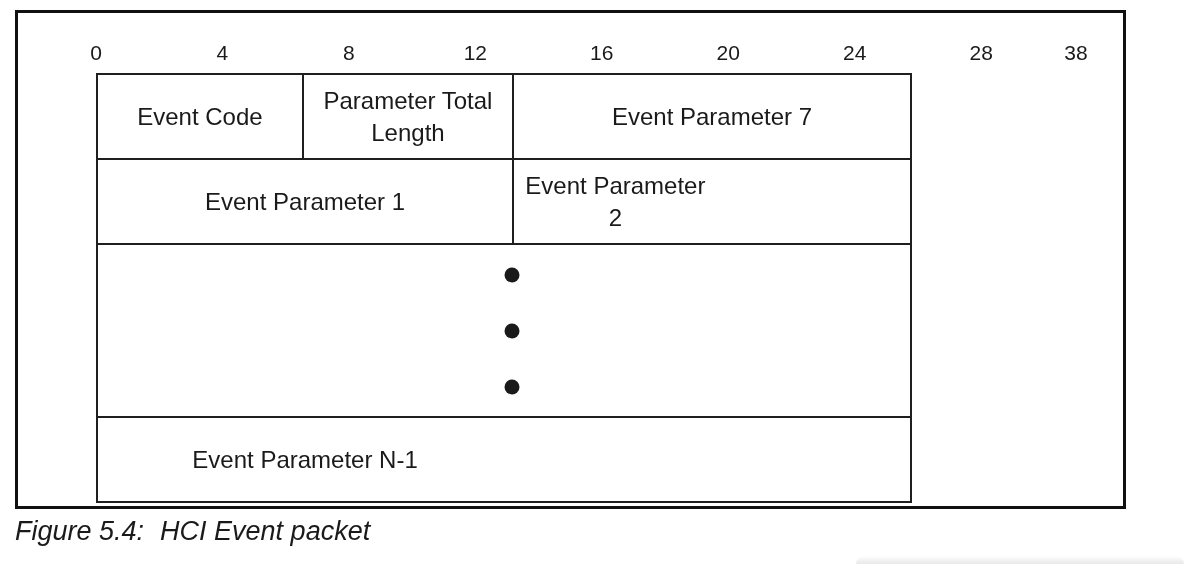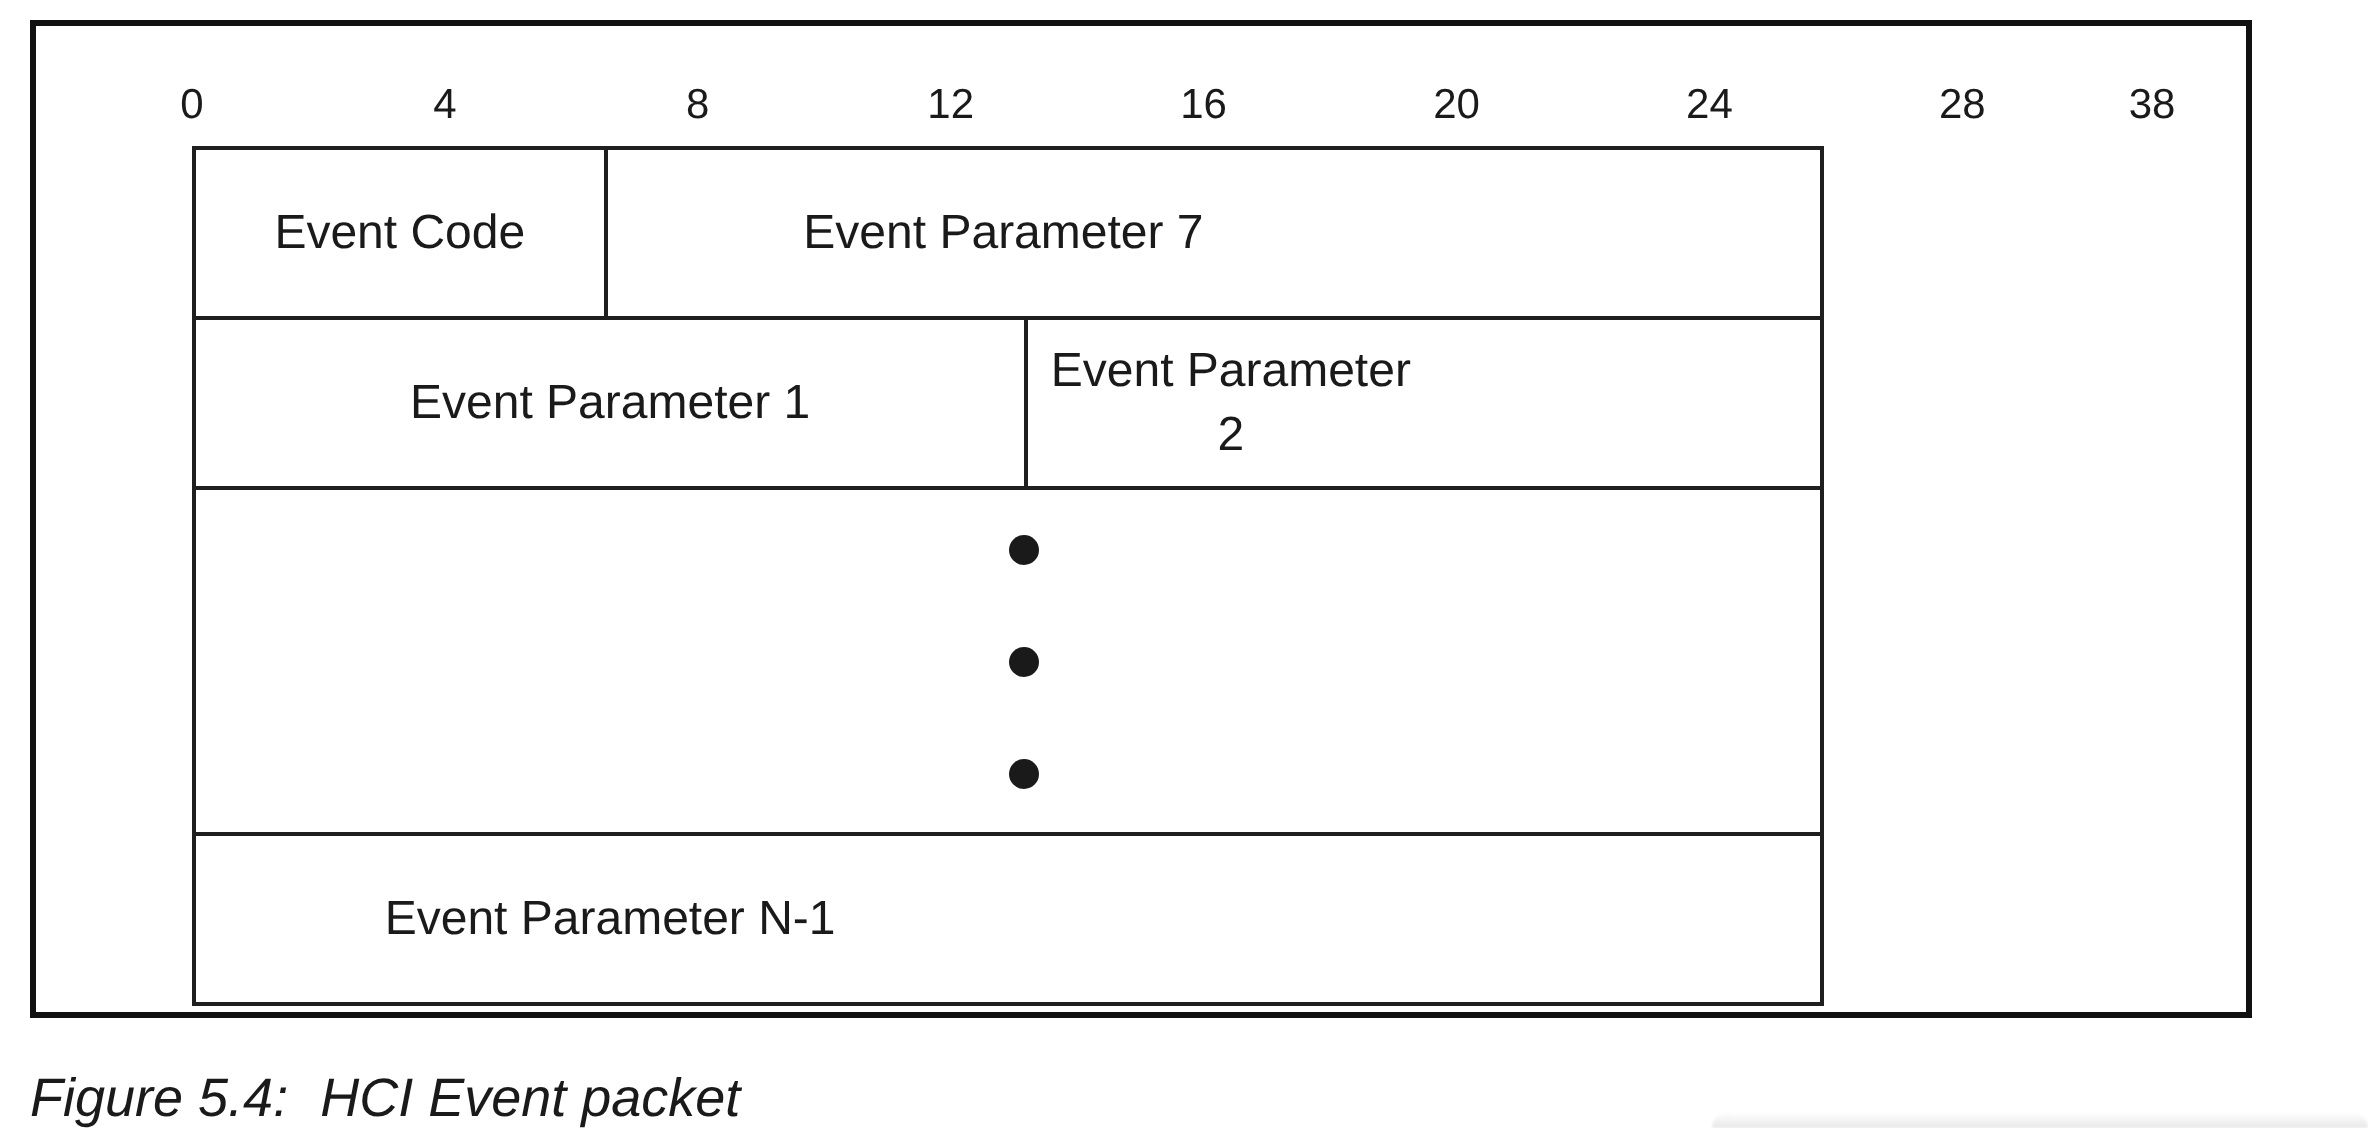--- a/index.html
+++ b/index.html
@@ -78,21 +78,21 @@
     gap:41px;
   }
   .dot{
     width:15px; height:15px;
     border-radius:50%;
     background:var(--text);
   }
   
   .caption{
     position:absolute;
-    left:15px; top:534px;
+    left:15px; top:516px;
     font-size:27px;
     font-style:italic;
     color:var(--text);
     white-space:nowrap;
   }
   .caption .title{margin-left:16px;}
   
   .cutoff-shadow{
     position:absolute;
     left:856px; top:556px;
@@ -120,20 +120,23 @@
       <span class="tick" style="left:90.323%">28</span>
       <span class="tick" style="left:100%">38</span>
     </div>
 
     <div class="ptable">
 
       <div class="prow" style="height:83px">
         <div class="pcell" style="width:25.1%">
           <span class="lbl">Event Code</span>
         </div>
+        <div class="pcell" style="width:25.9%">
+          <span class="lbl narrow">Parameter Total Length</span>
+        </div>
         <div class="pcell" style="width:49.0%">
           <span class="lbl">Event Parameter 7</span>
         </div>
       </div>
 
       <div class="prow" style="height:85px">
         <div class="pcell" style="width:51.0%">
           <span class="lbl">Event Parameter 1</span>
         </div>
         <div class="pcell" style="width:25.2%">

